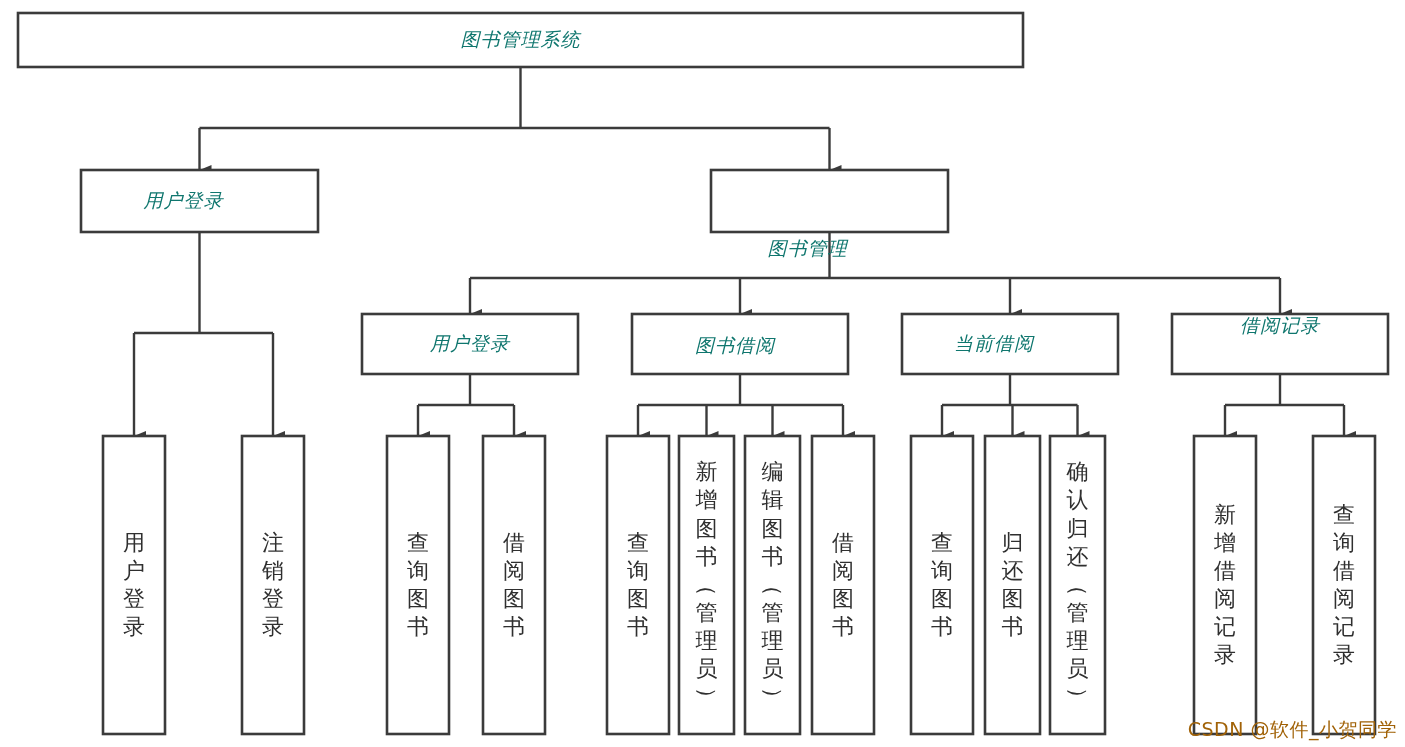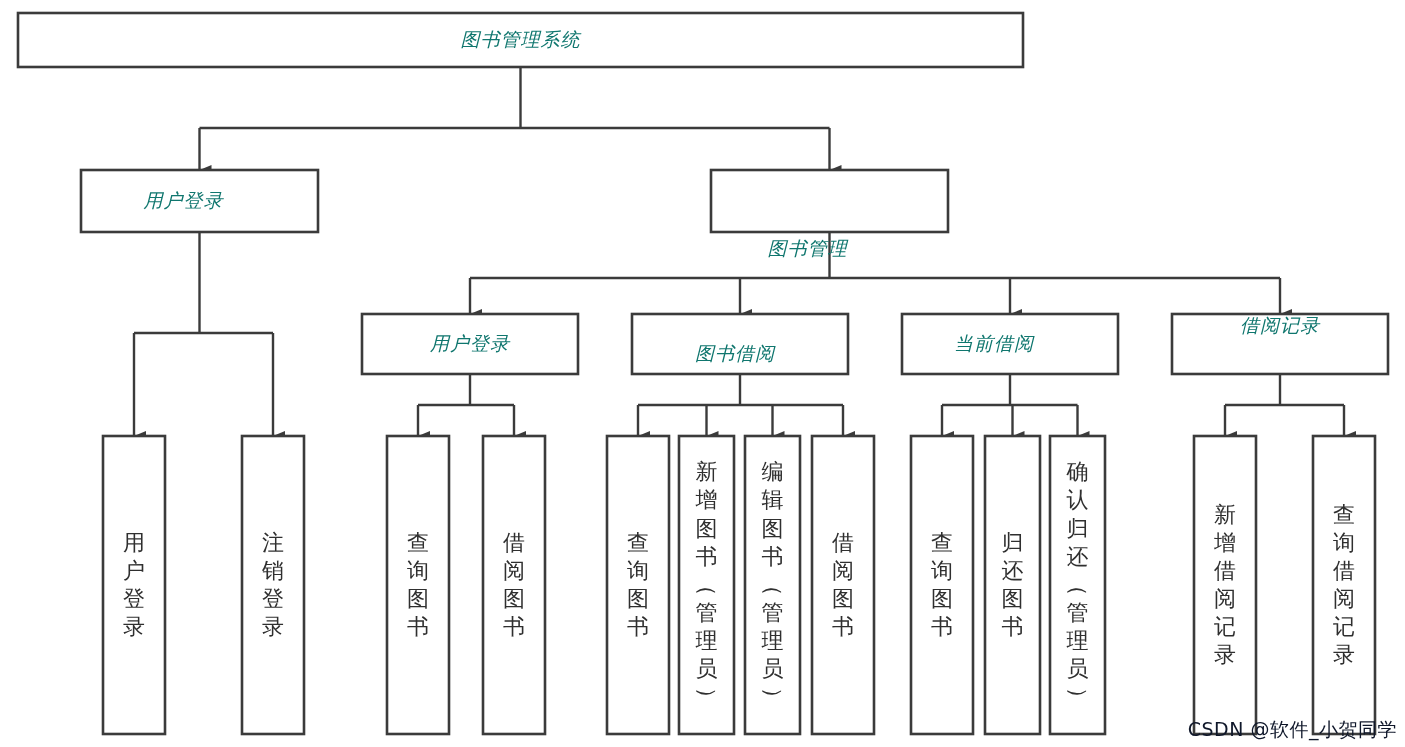--- a/index.html
+++ b/index.html
@@ -75,21 +75,21 @@
     display: block;
     text-align: center;
   }
   .leaf-label .ch.rot {
     transform: rotate(90deg);
   }
   .watermark {
     position: absolute;
     right: 8px;
     bottom: 4px;
-    color: #0f172a;
+    color: #a16207;
     font-size: 19px;
     letter-spacing: 0.5px;
     white-space: nowrap;
     font-family: "DejaVu Sans", "Liberation Sans", sans-serif;
     pointer-events: none;
   }
 </style>
 </head>
 <body>
 
@@ -159,21 +159,21 @@
         <rect x="1194" y="436" width="62" height="298" class="leaf-box"></rect>
         <rect x="1313" y="436" width="62" height="298" class="leaf-box"></rect>
       </g>
   </svg>
 
   <div id="label-layer">
       <div class="node-label" style="left: 18px; top: 13px; width: 1005px; height: 54px;">图书管理系统</div>
       <div class="node-label" style="left: 81px; top: 170px; width: 205px; height: 62px;">用户登录</div>
       <div class="node-label" style="left: 711px; top: 170px; width: 193px; height: 62px; margin-top: 48px;">图书管理</div>
       <div class="node-label" style="left: 362px; top: 314px; width: 216px; height: 60px;">用户登录</div>
-      <div class="node-label" style="left: 632px; top: 324px; width: 206px; height: 60px;">图书借阅</div>
+      <div class="node-label" style="left: 632px; top: 316px; width: 206px; height: 60px;">图书借阅</div>
       <div class="node-label" style="left: 902px; top: 314px; width: 184px; height: 60px;">当前借阅</div>
       <div class="node-label" style="left: 1172px; top: 296px; width: 216px; height: 60px;">借阅记录</div>
       <div class="leaf-label" style="left: 103px; top: 436px; width: 62px; height: 298px;">
         <span class="ch">用</span>
         <span class="ch">户</span>
         <span class="ch">登</span>
         <span class="ch">录</span>
       </div>
       <div class="leaf-label" style="left: 242px; top: 436px; width: 62px; height: 298px;">
         <span class="ch">注</span>

